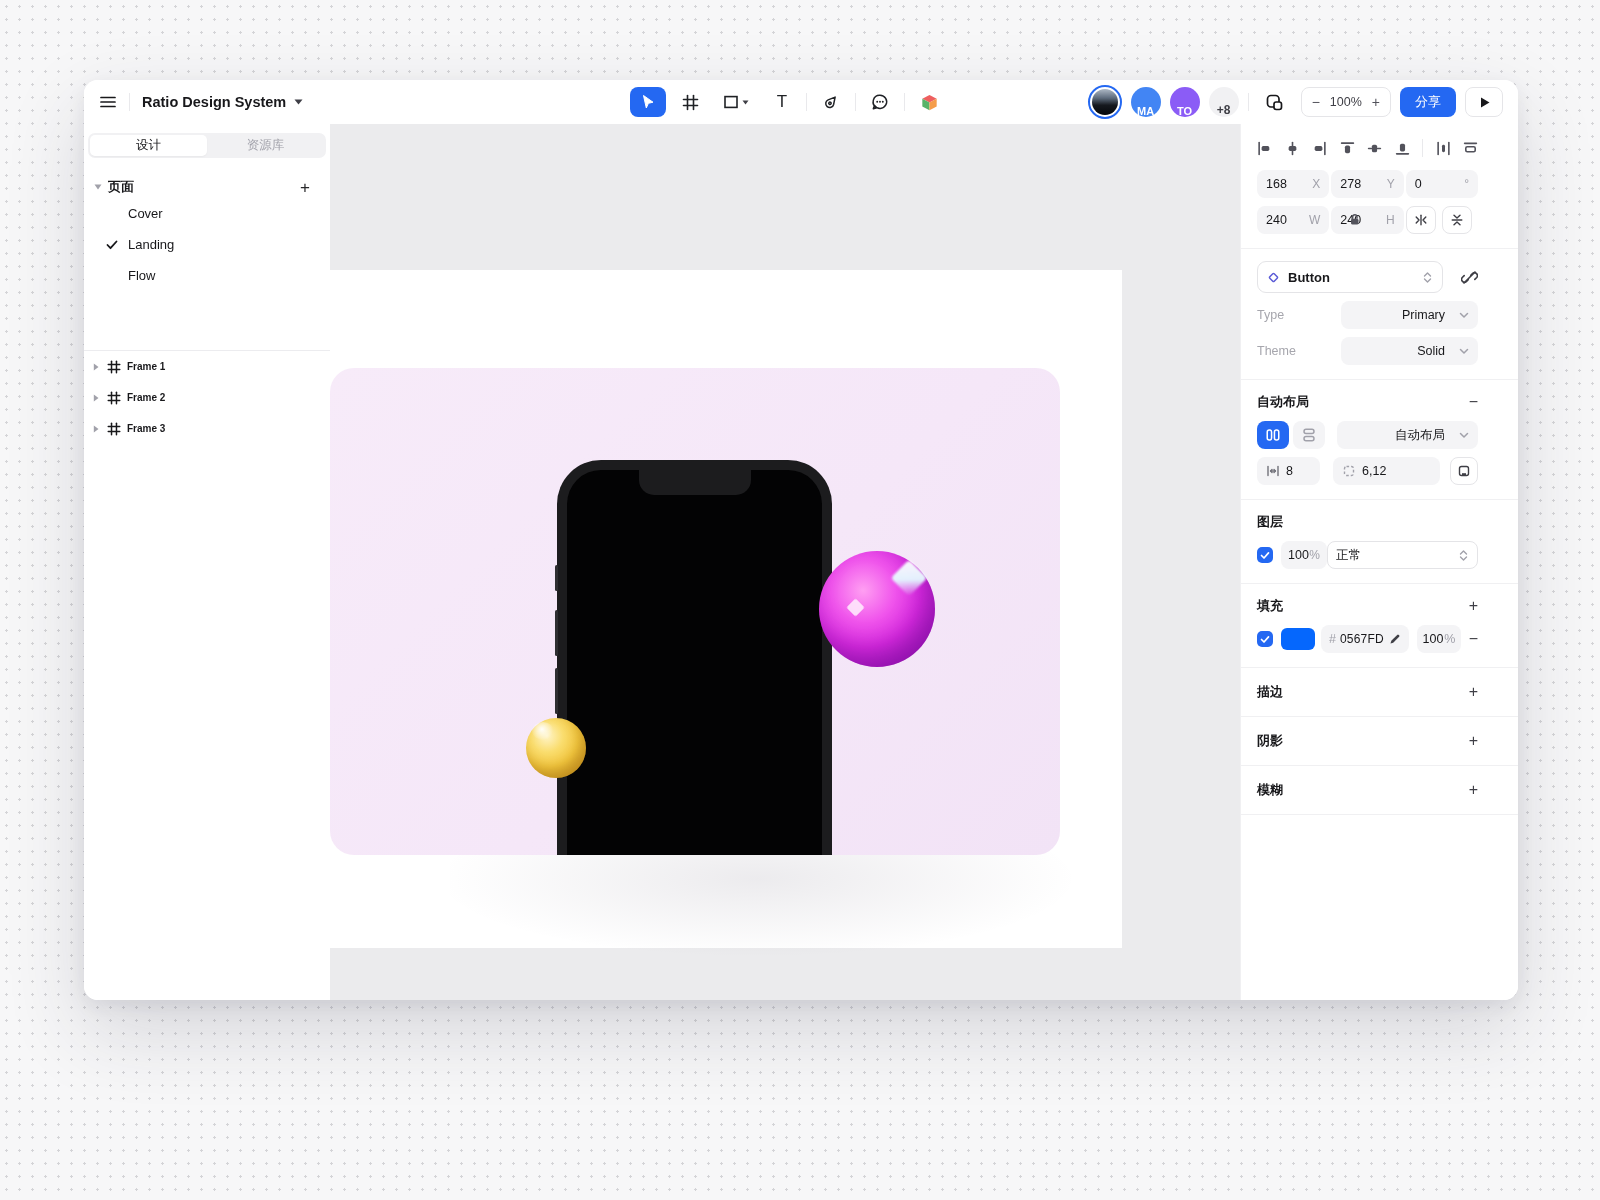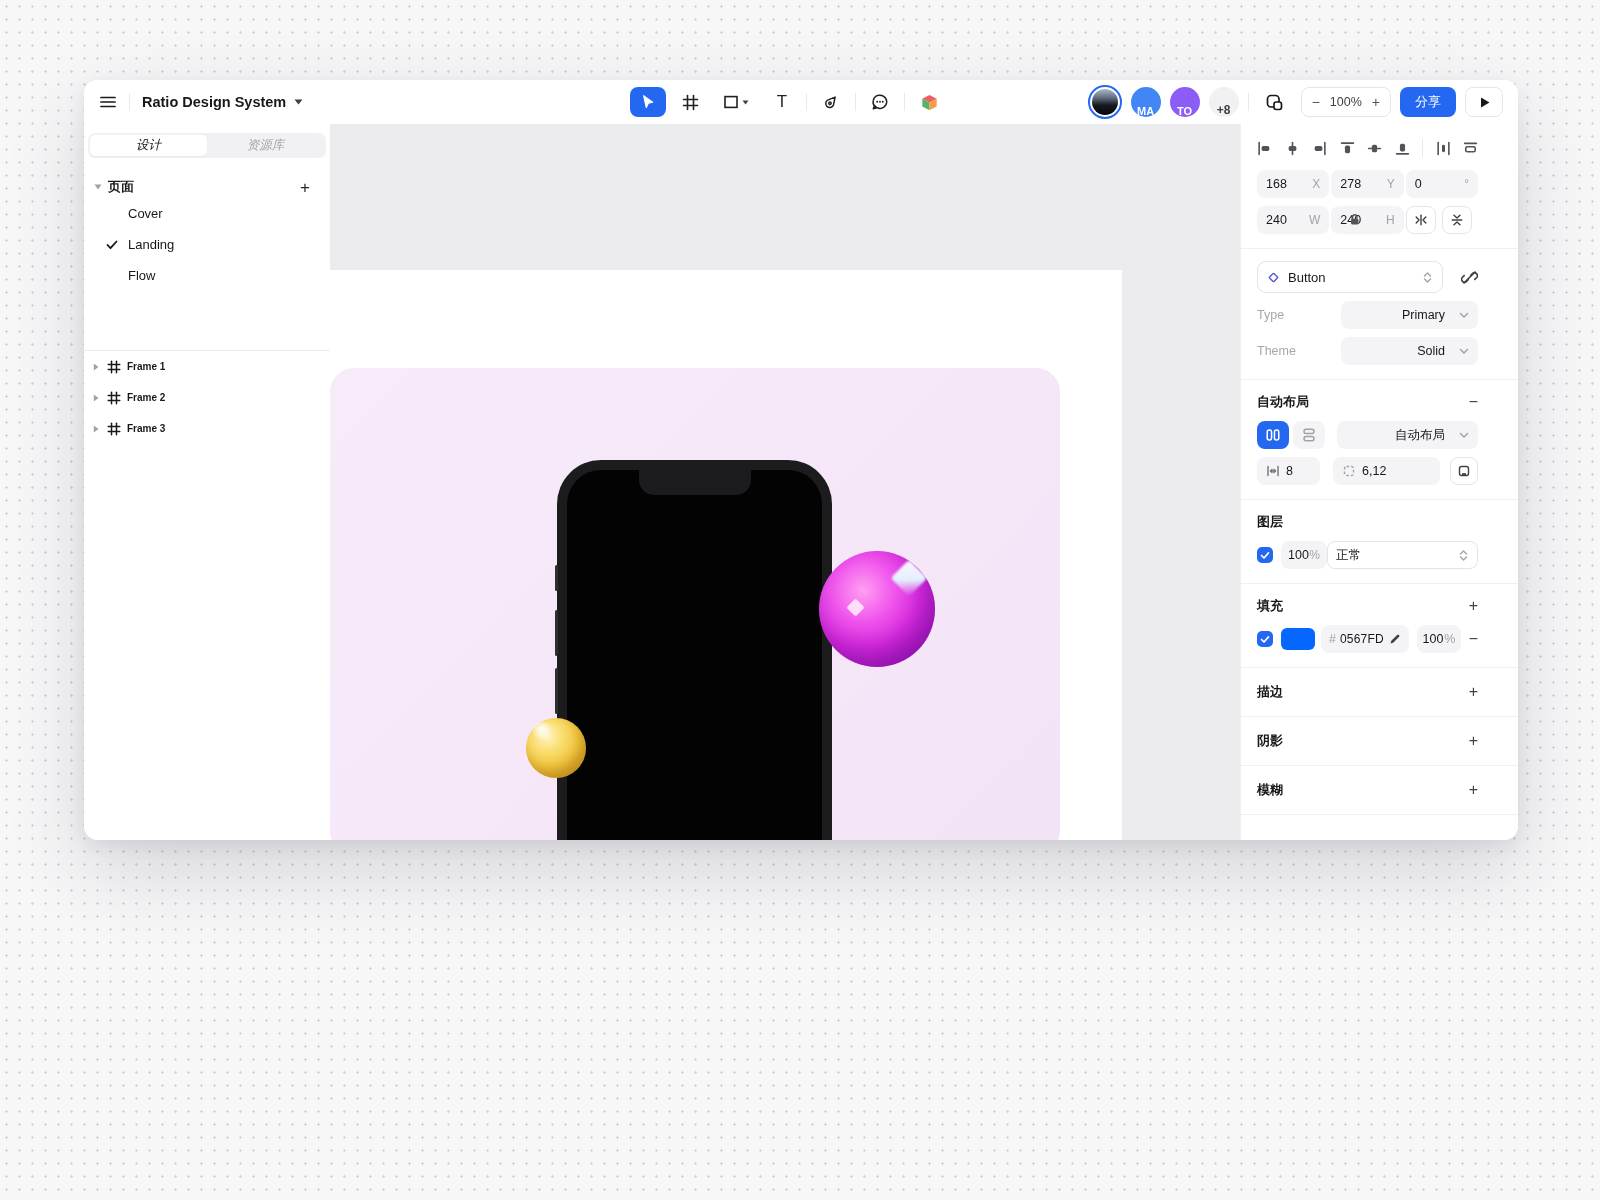--- a/index.html
+++ b/index.html
@@ -9,21 +9,21 @@
     background-color:#f7f7f8;
     background-image:radial-gradient(#d4d4d7 1.1px, transparent 1.1px);
     background-size:13px 13px;
     color:#18181b;
     overflow:hidden;
   }
   .stage { position:relative; width:1600px; height:1200px; }
 
   
   .app-window {
-    position:absolute; left:84px; top:80px; width:1434px; height:760px;
+    position:absolute; left:84px; top:80px; width:1434px; height:920px;
     background:#fff; border-radius:14px; overflow:hidden;
     box-shadow:0 30px 80px rgba(40,40,60,.16), 0 6px 18px rgba(40,40,60,.08);
   }
 
   
   .toolbar { position:absolute; left:0; top:0; right:0; height:44px; display:flex; align-items:center; padding:0 15px; background:#fff; z-index:30; }
   .tb-left { display:flex; align-items:center; gap:12px; }
   .v-div { width:1px; height:18px; background:#e9e9ec; }
   .doc-title { display:flex; align-items:center; gap:8px; font-size:14.5px; font-weight:700; color:#18181b; cursor:default; }
   .toolbar-center { position:absolute; left:546px; top:7px; height:30px; display:flex; align-items:center; gap:6px; }
@@ -35,21 +35,21 @@
   .avatar.photo { width:34px; height:34px; border:2px solid #2468f2; padding:2px; background:#fff; }
   .avatar.photo .ph { width:100%; height:100%; border-radius:50%; background:linear-gradient(180deg,#aeb9c6 0%,#5d6b7c 35%,#16191f 62%,#05070a 100%); }
   .avatar.badge { background:#f1f1f3; color:#3f3f46; font-weight:600; font-size:12px; }
   .pill-ctrl { height:30px; border:1px solid #e5e5e8; border-radius:8px; display:flex; align-items:center; gap:10px; padding:0 10px; font-size:12.5px; color:#3f3f46; background:#fff; }
   .zoom-sign { font-size:14px; color:#52525b; cursor:default; }
   .share-btn { height:30px; padding:0 15px; border-radius:8px; color:#fff; font-size:13px; display:flex; align-items:center; justify-content:center; }
   .play-btn { height:30px; width:38px; border:1px solid #e5e5e8; border-radius:8px; background:#fff; display:flex; align-items:center; justify-content:center; }
 
   
   .sidebar { position:absolute; left:0; top:44px; width:246px; bottom:0; background:#fff; z-index:20; font-size:13px; }
-  .side-tabs { margin:9px 4px 0 4px; height:25px; background:#f1f1f3; border-radius:7px; display:flex; padding:2px;font-style:italic; }
+  .side-tabs { margin:9px 4px 0 4px; height:25px; background:#f1f1f3; border-radius:7px; display:flex; padding:2px; }
   .side-tab { flex:1; display:flex; align-items:center; justify-content:center; border-radius:5px; color:#a1a1aa; font-size:12.5px; }
   .side-tab.active { background:#fff; color:#18181b; font-weight:500; box-shadow:0 1px 2px rgba(0,0,0,.04); }
   .pages-header { margin-top:18px; height:22px; display:flex; align-items:center; gap:6px; padding:0 20px 0 10px; }
   .pages-header .title { font-weight:700; font-size:13px; }
   .plus-glyph { margin-left:auto; font-size:17px; font-weight:400; color:#27272a; line-height:1; cursor:default; }
   .page-item { height:31px; display:flex; align-items:center; padding-left:22px; }
   .page-check { width:14px; margin-right:8px; display:flex; align-items:center; }
   .page-name { color:#18181b; }
   .side-divider { margin-top:59px; border-top:1px solid #ececef; }
   .frame-item { height:31px; display:flex; align-items:center; padding-left:9px; gap:6px; }
@@ -88,21 +88,21 @@
   .sec { border-bottom:1px solid #f0f0f2; padding:10px 40px 14px 16px; }
   .grid3 { display:grid; grid-template-columns:repeat(3, 1fr); gap:2px; position:relative; }
   .pill { height:28px; background:#f4f4f6; border-radius:8px; display:flex; align-items:center; justify-content:space-between; padding:0 9px; }
   .pill .val { color:#18181b; font-size:12.5px; }
   .pill .unit { color:#a1a1aa; font-size:12px; }
   .lock-wrap { position:absolute; left:50%; transform:translateX(-170%); top:7px; }
   .mini-btns { display:flex; gap:6px; }
   .mini-btn { width:30px; height:28px; border:1px solid #e5e5e8; border-radius:8px; background:#fff; display:flex; align-items:center; justify-content:center; }
   .row { display:flex; align-items:center; } .mt8{margin-top:8px;} .mt10{margin-top:10px;}
   .comp-select { width:186px; height:32px; border:1px solid #e4e4e7; border-radius:9px; background:#fff; display:flex; align-items:center; gap:8px; padding:0 9px; }
-  .comp-select .nm { font-size:13px; font-weight:400; flex:1; }
+  .comp-select .nm { font-size:13px; font-weight:700; flex:1; }
   .prop-label { width:84px; color:#a6a6ad; font-size:12.5px; }
   .drop { flex:1; height:28px; background:#f4f4f6; border-radius:8px; display:flex; align-items:center; padding:0 9px; gap:14px;text-align:right; }
   .drop .tx { flex:1; font-size:12.5px; color:#18181b; }
   .sec-header { display:flex; align-items:center; }
   .sec-header .t { font-size:13px; font-weight:700; }
   .sec-header .icbtn { margin-left:auto; font-size:16px; color:#3f3f46; line-height:1; cursor:default; }
   .seg-btn { width:32px; height:28px; border-radius:8px; display:flex; align-items:center; justify-content:center; }
   .seg-btn.off { background:#f4f4f6; }
   .checkbox { width:16px; height:16px; border-radius:5px; display:flex; align-items:center; justify-content:center; flex:0 0 16px; }
   .blend-select { flex:1; height:28px; border:1px solid #e4e4e7; border-radius:8px; background:#fff; display:flex; align-items:center; padding:0 8px; margin-left:0; }

